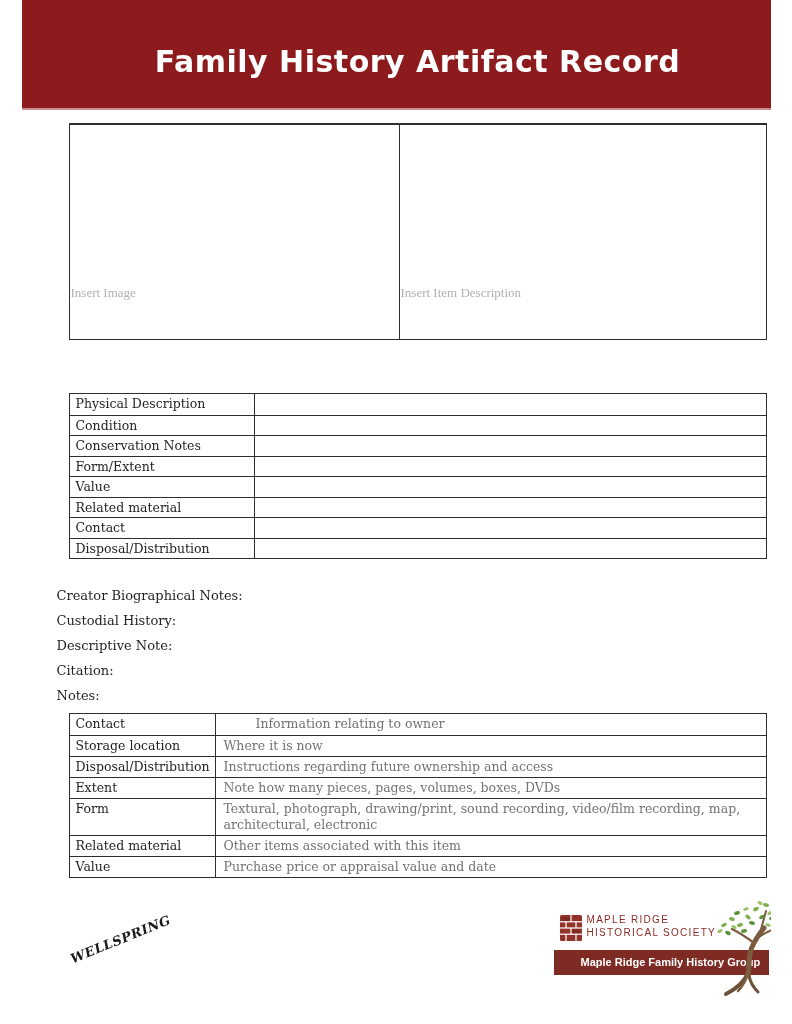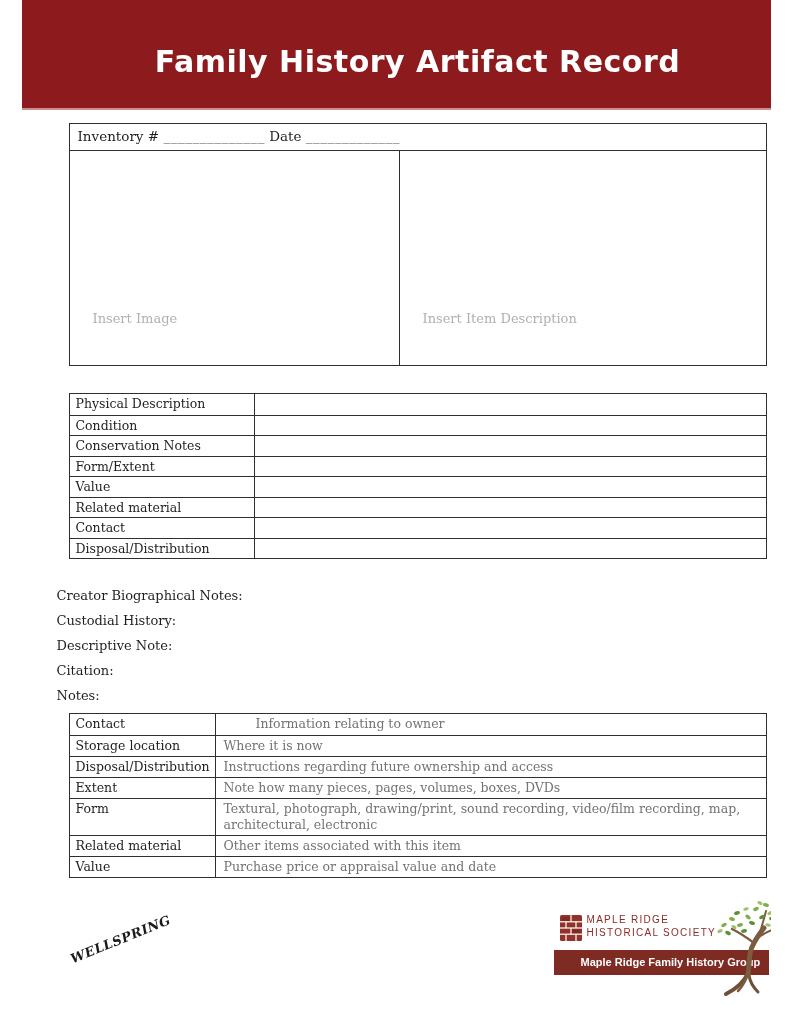--- a/index.html
+++ b/index.html
@@ -30,21 +30,21 @@
   .hint { color:#737373; }
   
   .inventory-table { top:123px; }
   .inv-head { height:26px; padding:4px 8px; font-size:13.5px; }
   .blank { color:#555; letter-spacing:0.5px; }
   .inv-body { display:flex; height:215px; border-top:1.5px solid #2e2e2e; }
   .inv-cell { position:relative; }
   .inv-cell.left { width:330px; border-right:1.5px solid #2e2e2e; }
   .inv-cell.right { flex:1; }
   .placeholder {
-    position:absolute; left:23px; top:160px; font-size:13px; color:#b3b0ad;
+    position:absolute; left:1px; top:160px; font-size:13px; color:#b3b0ad;font-family:Liberation Serif, serif;
   }
   
   .details-table { top:393px; }
   .details-table .tbl-row { height:20.5px; }
   .details-table .lbl-cell { width:185px; }
   
   .notes-block { position:absolute; left:35px; top:588px; width:698px; }
   .notes-block p { font-size:13px; line-height:15px; margin-bottom:10px; }
   
   .ownership-table { top:713px; }
@@ -82,26 +82,20 @@
 </head>
 <body>
 
 <div class="page">
 
   <div class="header-band">
     <h1>Family History Artifact Record</h1>
   </div>
 
   <div class="tbl inventory-table">
-    <div class="inv-head">
-      <span>Inventory #</span>
-      <span class="blank">______________</span>
-      <span>Date</span>
-      <span class="blank">_____________</span>
-    </div>
     <div class="inv-body">
       <div class="inv-cell left">
         <span class="placeholder">Insert Image</span>
       </div>
       <div class="inv-cell right">
         <span class="placeholder">Insert Item Description</span>
       </div>
     </div>
   </div>
 

